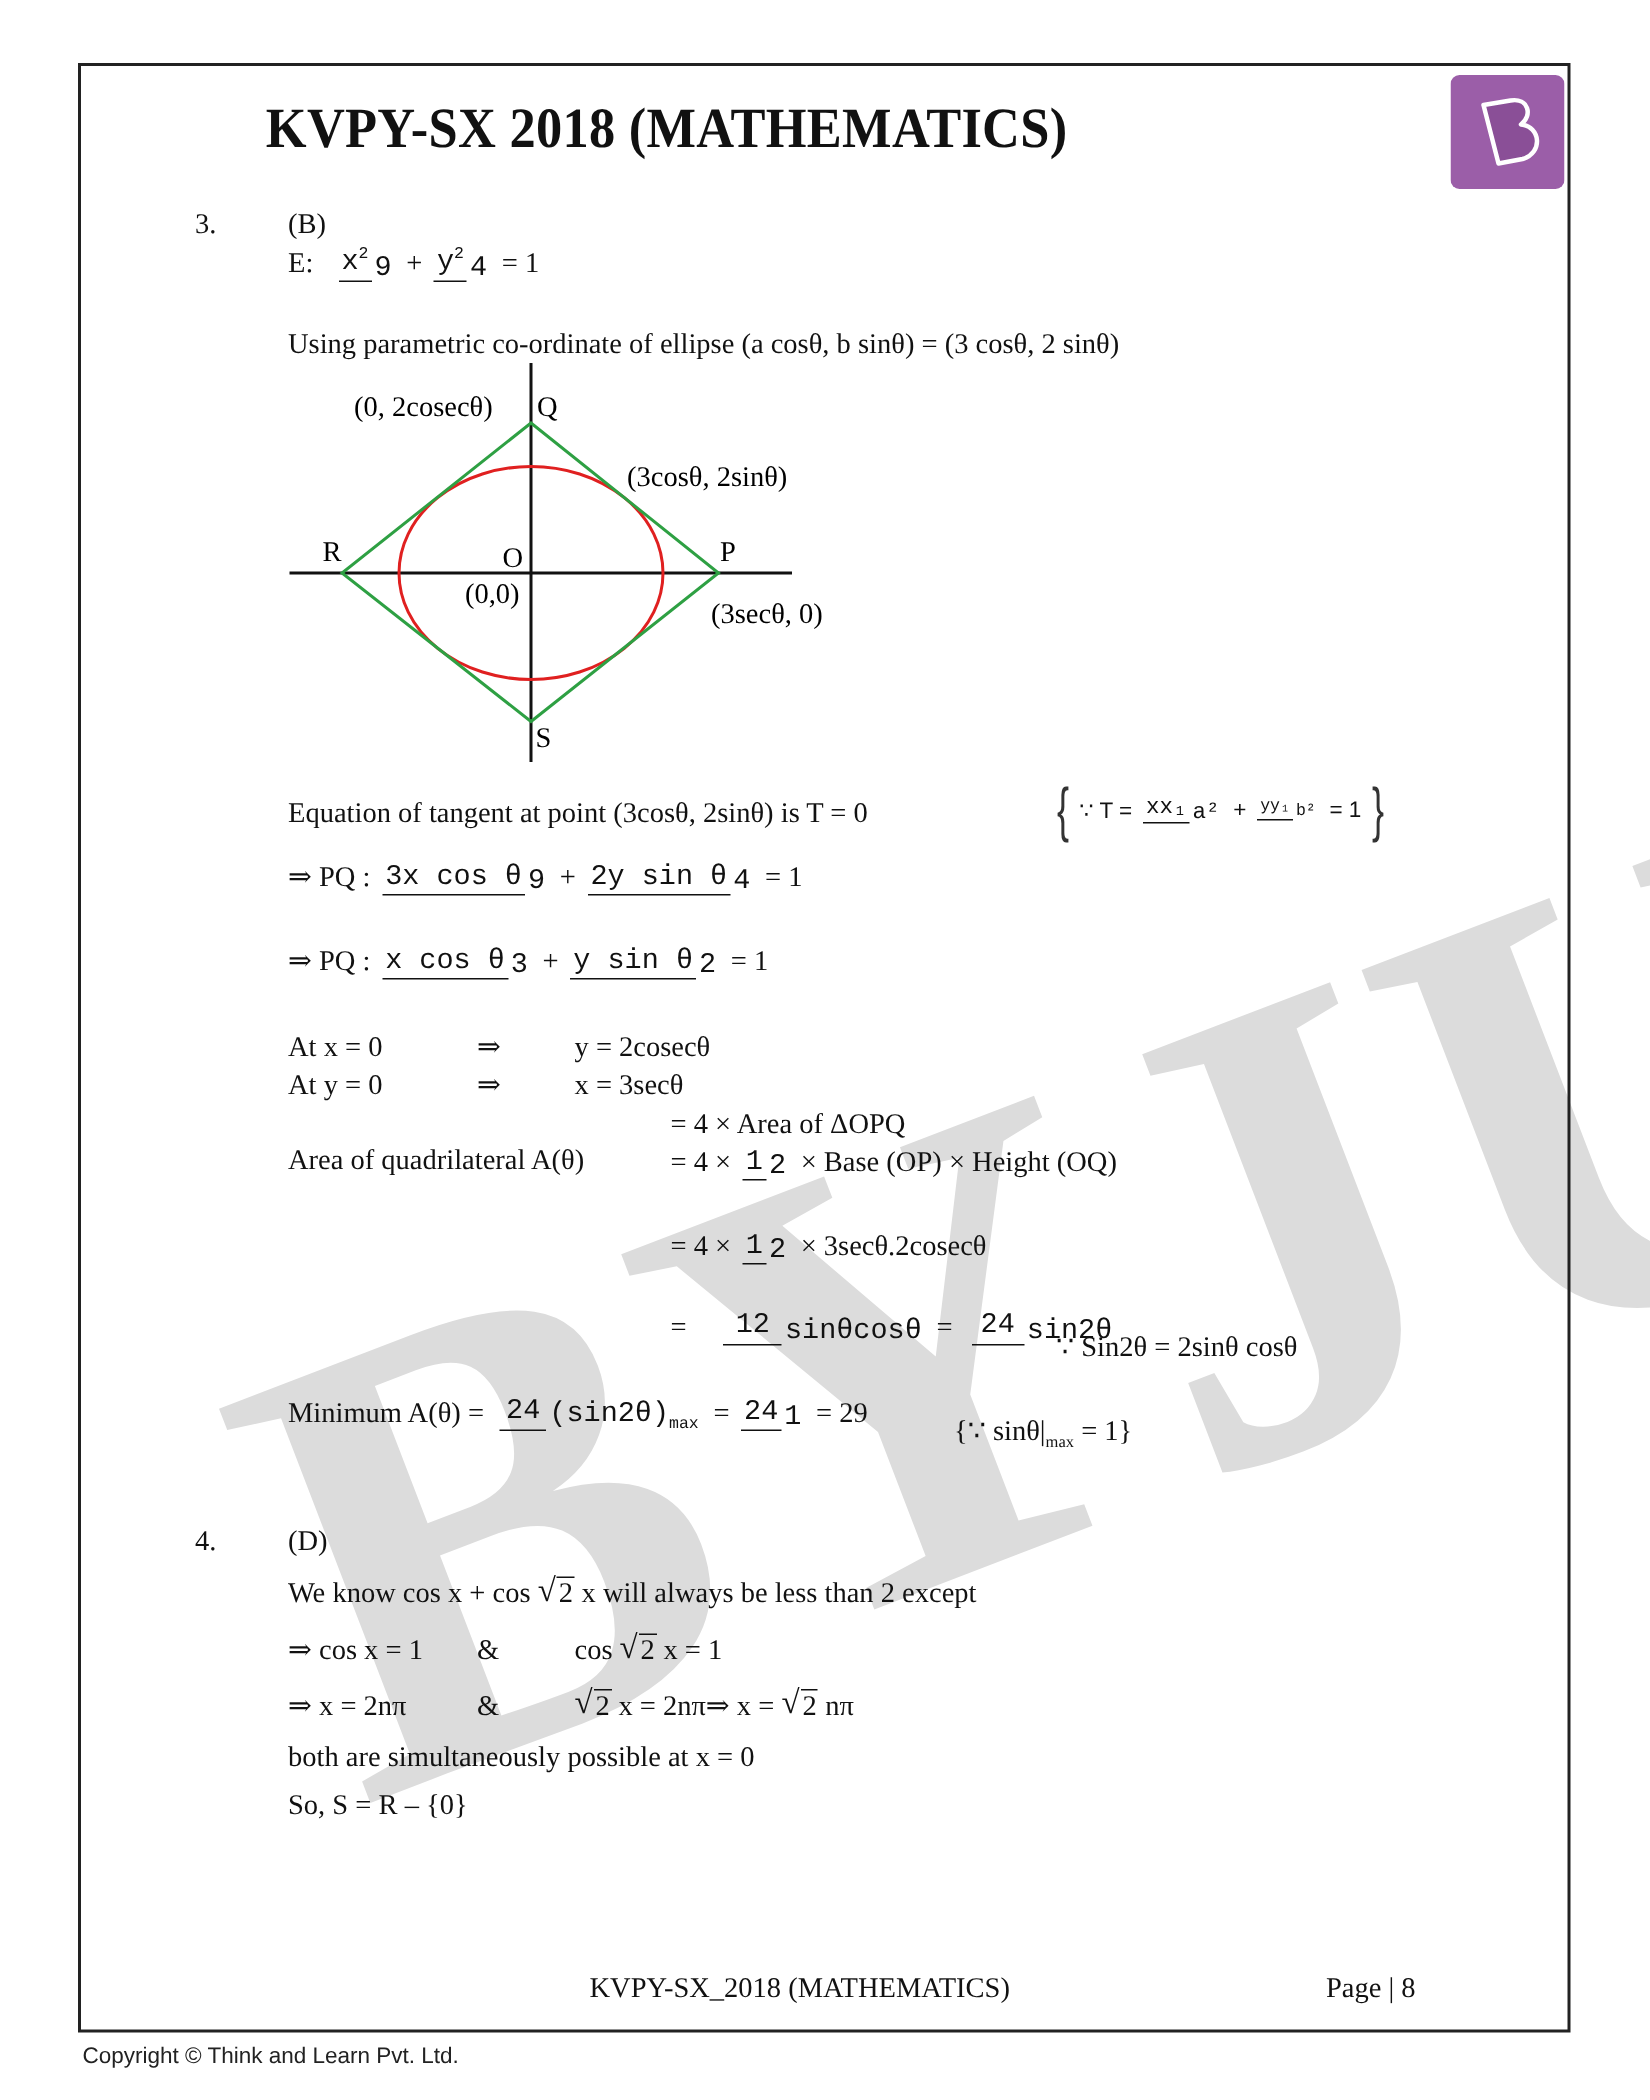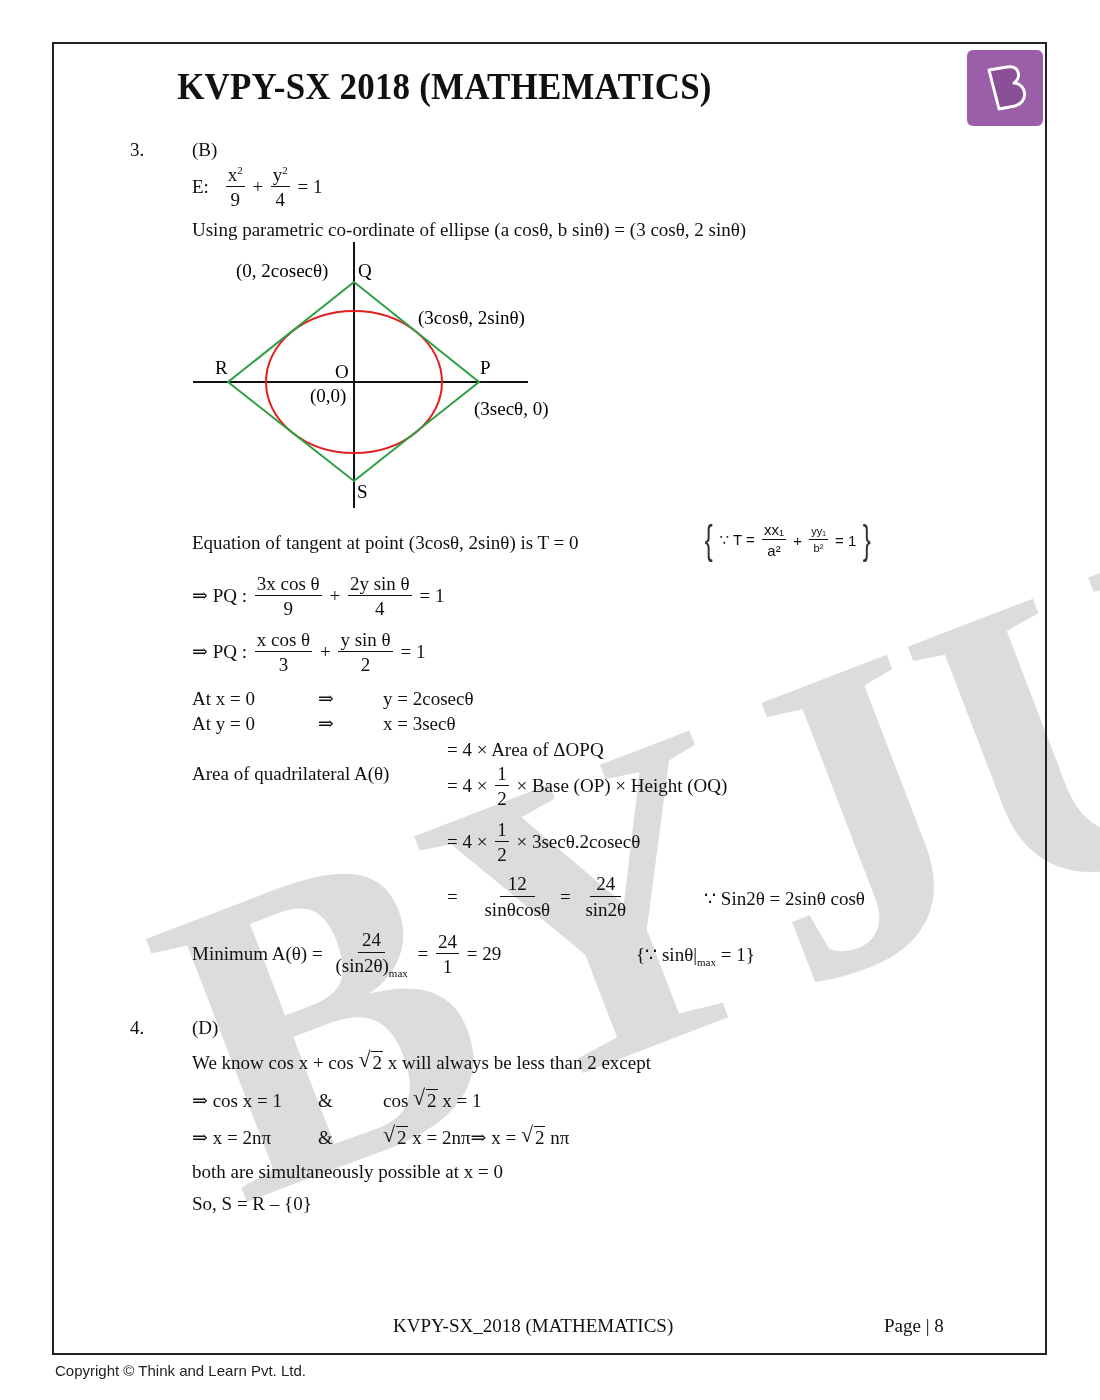--- a/index.html
+++ b/index.html
@@ -7,22 +7,22 @@
          font-family:"Liberation Serif","DejaVu Serif",serif; color:#111; }
   .abs { position:absolute; white-space:nowrap; }
   .page-frame { position:absolute; left:52px; top:42px; width:995px; height:1313px;
                 border:2px solid #222; box-sizing:border-box; }
   .watermark { position:absolute; left:0; top:0; width:1100px; height:1400px; pointer-events:none; }
   .title { left:0; width:916px; top:64px; text-align:center; font-size:38px; font-weight:bold;
            text-decoration:underline; text-underline-offset:5px; letter-spacing:0.2px; }
   .title span { display:inline-block; margin-left:-28px; transform:scaleX(0.92); }
   .logo { position:absolute; left:967px; top:50px; width:76px; height:76px; border-radius:6px; }
   .t { font-size:19px; line-height:22px; }
-  .frac { display:inline-flex; flex-direction:column; align-items:center; vertical-align:middle;
-          margin:0 3px; line-height:1; }
+  .frac { display:inline-flex; flex-direction:row; align-items:center; vertical-align:middle;
+          margin:0 3px; line-height:1;font-family:Liberation Mono, monospace; }
   .frac .num { padding:0 2px 2px 2px; border-bottom:1.3px solid #111; }
   .frac .den { padding:3px 2px 0 2px; }
   sup, sub { font-size:11px; }
   .sqrt { display:inline-block; position:relative; padding-left:13px; }
   .sqrt .rad { position:absolute; left:0; top:-3px; font-size:22px; line-height:22px; }
   .sqrt .under { border-top:1.3px solid #111; padding:0 1px; }
   .sans-note { font-family:"Liberation Sans","DejaVu Sans",sans-serif; font-size:15px; }
   .brace { font-size:40px; line-height:40px; font-weight:200; transform:scaleX(0.6); display:inline-block; color:#333; }
   .footer-text { font-size:19px; }
   .copyright { font-family:"Liberation Sans","DejaVu Sans",sans-serif; font-size:15px; color:#222; }

